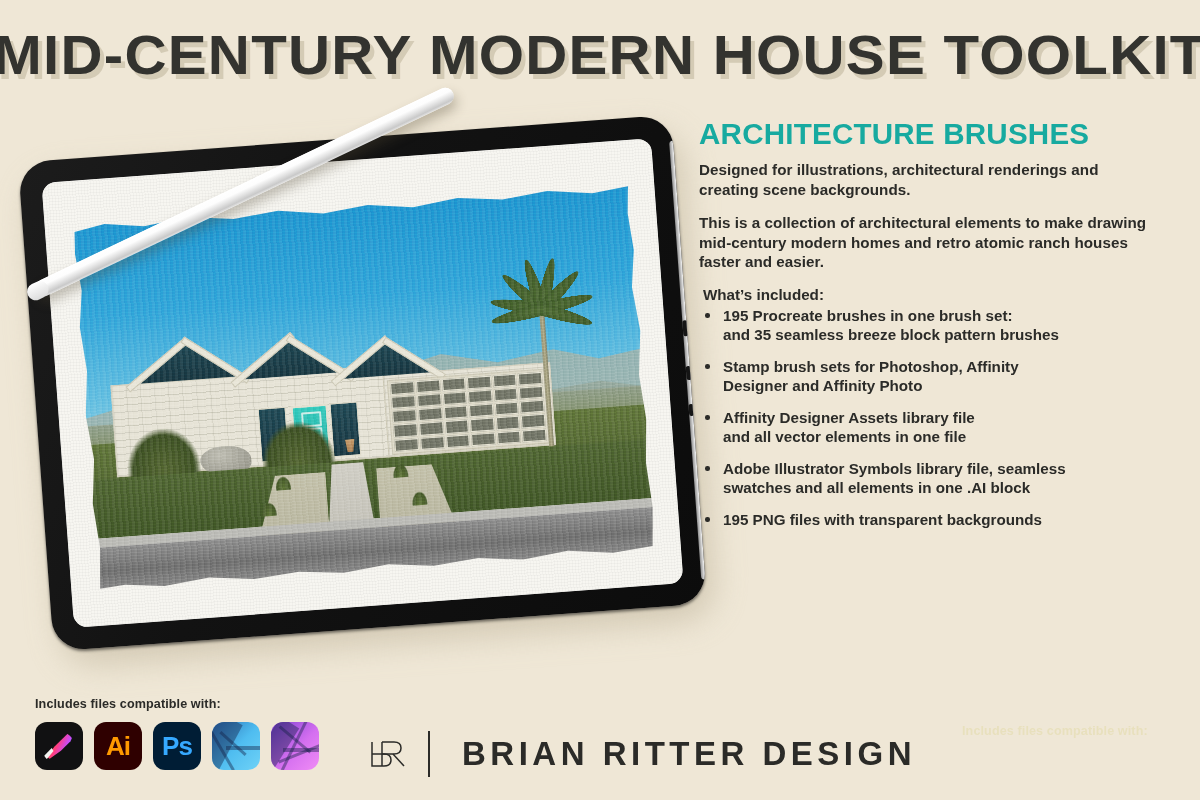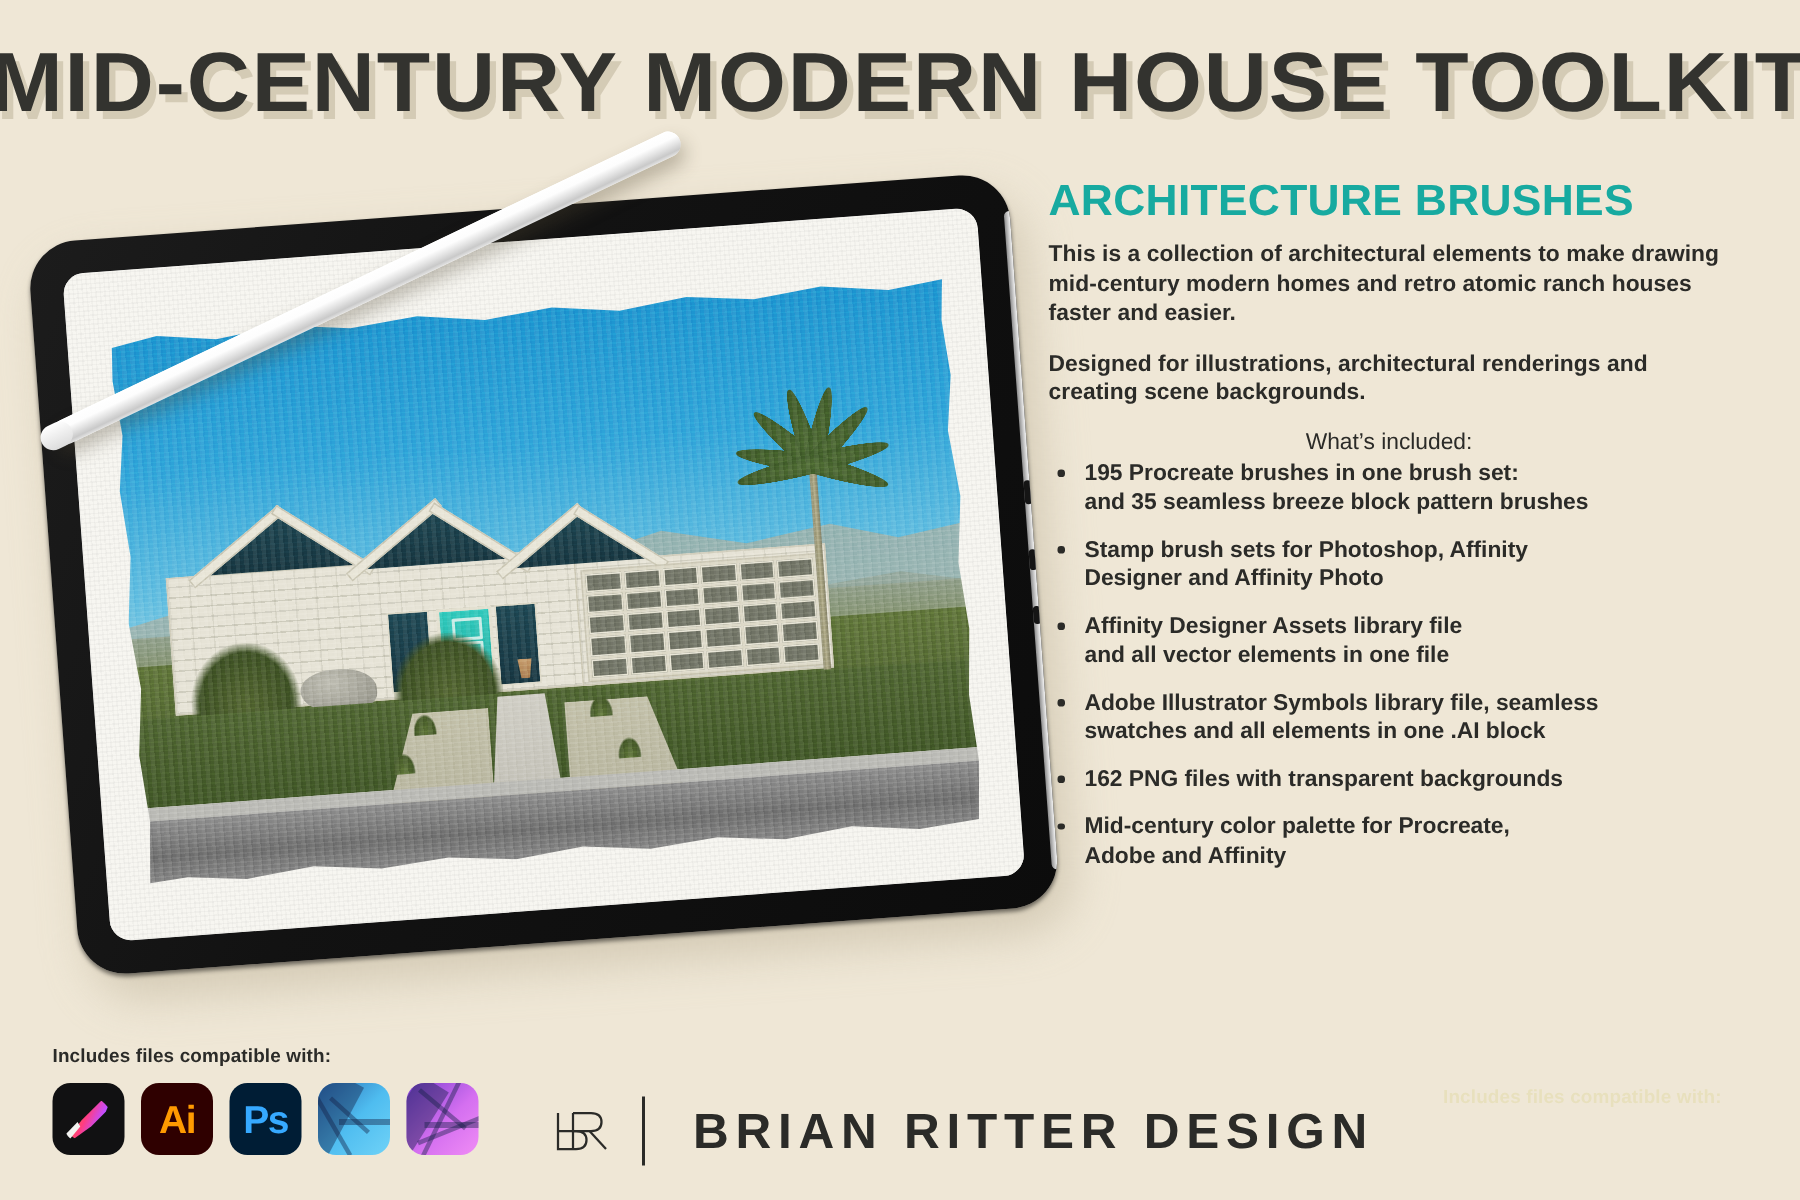--- a/index.html
+++ b/index.html
@@ -229,21 +229,21 @@
   #right-col{position:absolute;left:697px;top:118px;width:452px;color:#2b2b28;}
   #section-heading{
     font-size:29px;font-weight:bold;letter-spacing:.2px;color:#17aaa0;
     margin:0 0 9px 2px;transform:scaleX(1.02);transform-origin:left;
   }
   .para{
     font-size:15.2px;font-weight:bold;line-height:19.5px;
     margin:0 0 14px 2px;color:#2b2b28;letter-spacing:.05px;
   }
   #whats-included{
-    font-size:15.2px;font-weight:normal;margin:2px 0 3px 6px;color:#2b2b28;text-align:center;
+    font-size:15.2px;font-weight:bold;margin:2px 0 3px 6px;color:#2b2b28;
   }
   ul#feature-list{list-style:none;margin:0;padding:0;}
   ul#feature-list li{
     position:relative;padding-left:26px;margin-bottom:12px;
     font-size:15.2px;font-weight:bold;line-height:19.5px;color:#2b2b28;
   }
   ul#feature-list li .bullet{
     position:absolute;left:8px;top:7.5px;width:4.5px;height:4.5px;
     border-radius:50%;background:#2b2b28;
   }
@@ -420,27 +420,27 @@
       <div class="side-btn" id="btn-b"></div>
       <div class="side-btn" id="btn-c"></div>
     </div>
   </div>
 
   <div id="stylus"></div>
 
   <div id="right-col">
     <div id="section-heading">ARCHITECTURE BRUSHES</div>
     <p class="para">
+      <span class="ln">Designed for illustrations, architectural</span>
+      <span class="ln">renderings and creating scene backgrounds.</span>
+    </p>
+    <p class="para">
       <span class="ln">This is a collection of architectural elements</span>
       <span class="ln">to make drawing mid-century modern homes</span>
       <span class="ln">and retro atomic ranch houses faster and easier.</span>
-    </p>
-    <p class="para">
-      <span class="ln">Designed for illustrations, architectural</span>
-      <span class="ln">renderings and creating scene backgrounds.</span>
     </p>
     <div id="whats-included">What’s included:</div>
     <ul id="feature-list">
       <li>
           <span class="bullet"></span>
         <span class="ln">195 Procreate brushes in one brush set:</span>
         <span class="ln">and 35 seamless breeze block pattern brushes</span>
       </li>
       <li>
           <span class="bullet"></span>
@@ -452,26 +452,21 @@
         <span class="ln">Affinity Designer Assets library file</span>
         <span class="ln">and all vector elements in one file</span>
       </li>
       <li>
           <span class="bullet"></span>
         <span class="ln">Adobe Illustrator Symbols library file, seamless</span>
         <span class="ln">swatches and all elements in one .AI block</span>
       </li>
       <li>
           <span class="bullet"></span>
-        <span class="ln">162 PNG files with transparent backgrounds</span>
-      </li>
-      <li>
-          <span class="bullet"></span>
-        <span class="ln">Mid-century color palette for Procreate,</span>
-        <span class="ln">Adobe and Affinity</span>
+        <span class="ln">195 PNG files with transparent backgrounds</span>
       </li>
     </ul>
   </div>
 
   <div id="compat-label">Includes files compatible with:</div>
   <div id="ghost-label">Includes files compatible with:</div>
 
   <div id="app-icons">
     <div class="app-icon" id="icon-procreate">
       <div class="swoosh"></div>

